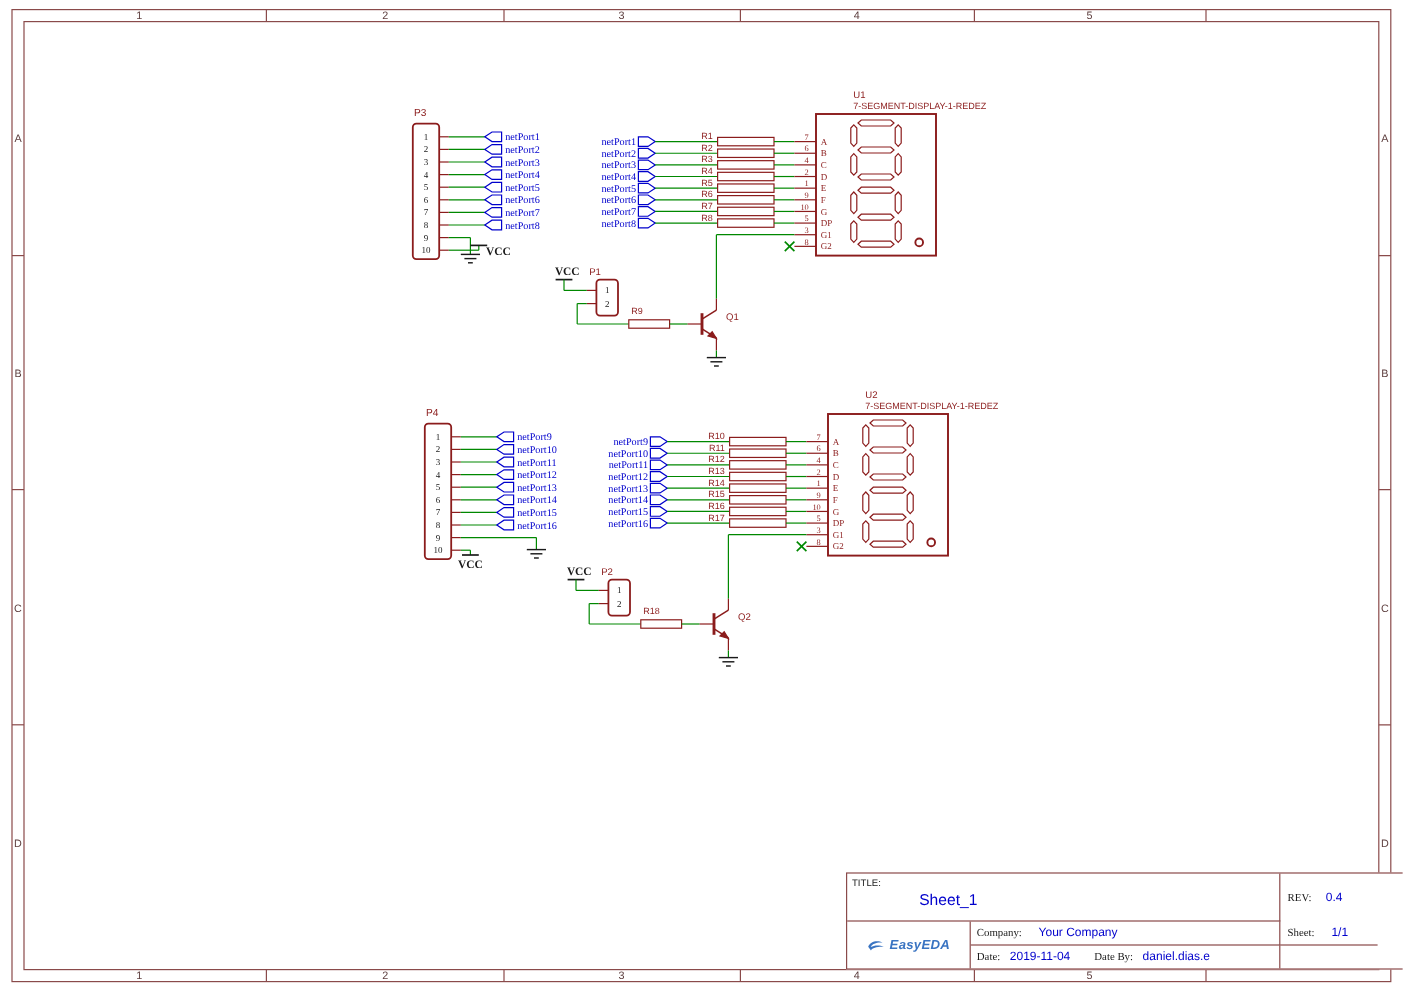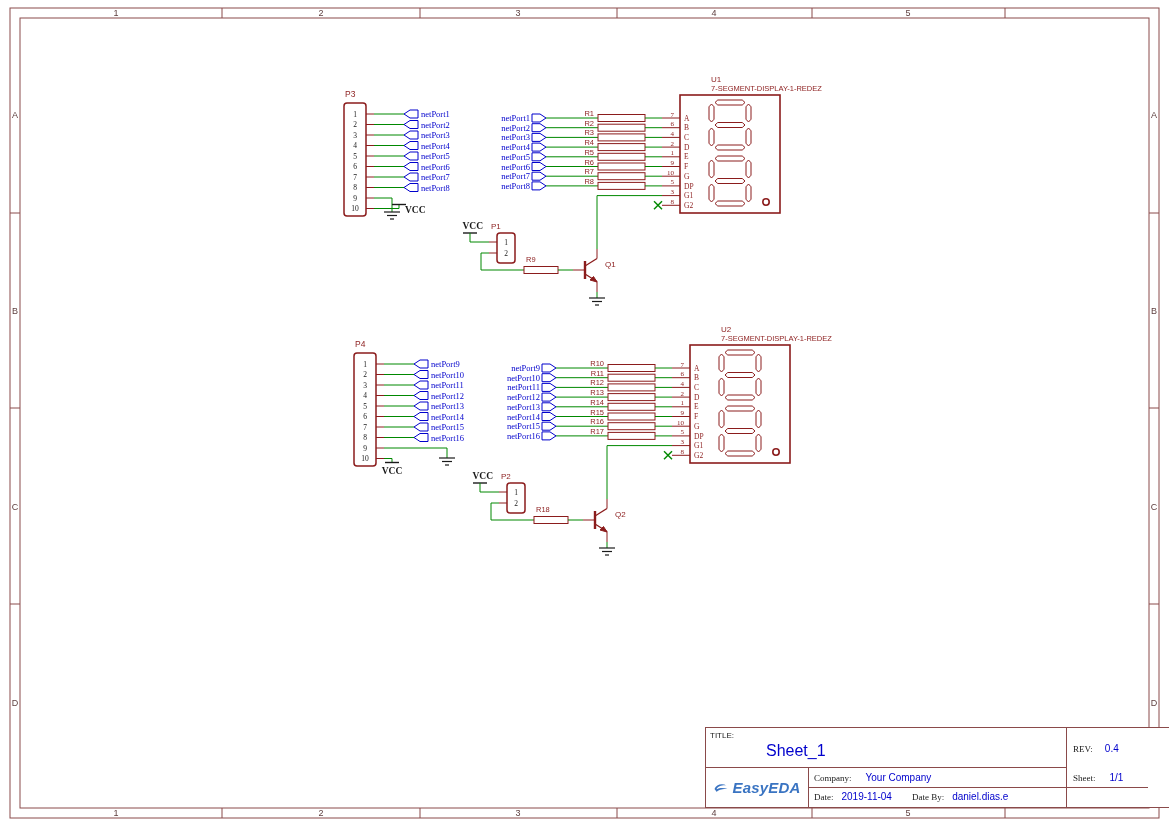--- a/index.html
+++ b/index.html
@@ -13,26 +13,26 @@
   #schematic-svg{position:absolute;left:0;top:0;}
   
   .tblock{
     position:absolute;left:705px;top:727px;width:516px;height:81px;
     border:1px solid #8a4a4a;box-sizing:border-box;background:#fff;
     font-family:"Liberation Sans","DejaVu Sans",sans-serif;
   }
   .cell{position:absolute;box-sizing:border-box;}
   .c-title{left:0;top:0;width:361px;height:40px;border-right:1px solid #8a4a4a;border-bottom:1px solid #8a4a4a;}
   .tlbl{position:absolute;left:4px;top:3px;font-size:8px;color:#1a1a1a;}
-  .tname{position:absolute;left:60px;top:14px;font-size:16px;color:#0000cc;}
+  .tname{position:absolute;left:60px;top:14px;font-size:13px;color:#0000cc;}
   .c-rev{left:361px;top:0;width:81px;height:40px;padding:15px 0 0 6px;font-size:9px;}
   .c-rev .val{margin-left:12px;}
   .c-logo{left:0;top:40px;width:103px;height:39px;border-right:1px solid #8a4a4a;
           display:flex;align-items:center;justify-content:center;gap:3px;}
-  .logo-text{font-size:15px;font-style:italic;font-weight:bold;color:#3a74c2;letter-spacing:.2px;}
+  .logo-text{font-size:11px;font-style:italic;font-weight:bold;color:#3a74c2;letter-spacing:.2px;}
   .c-company{left:103px;top:40px;width:258px;height:20px;border-right:1px solid #8a4a4a;border-bottom:1px solid #8a4a4a;line-height:19px;padding-left:5px;font-size:9px;white-space:nowrap;}
   .c-company .val{margin-left:14px;}
   .c-date{left:103px;top:60px;width:258px;height:19px;border-right:1px solid #8a4a4a;line-height:18px;padding-left:5px;font-size:9px;white-space:nowrap;}
   .c-date .val{margin-left:8px;}
   .c-date .drawn{margin-left:20px;}
   .c-sheet{left:361px;top:40px;width:81px;height:20px;border-bottom:1px solid #8a4a4a;line-height:19px;padding-left:6px;font-size:9px;}
   .c-sheet .val{margin-left:14px;}
   .lbl{color:#1a1a1a;font-family:Liberation Serif, serif;}
   .val{color:#0000cc;font-size:10px;}
 </style>

